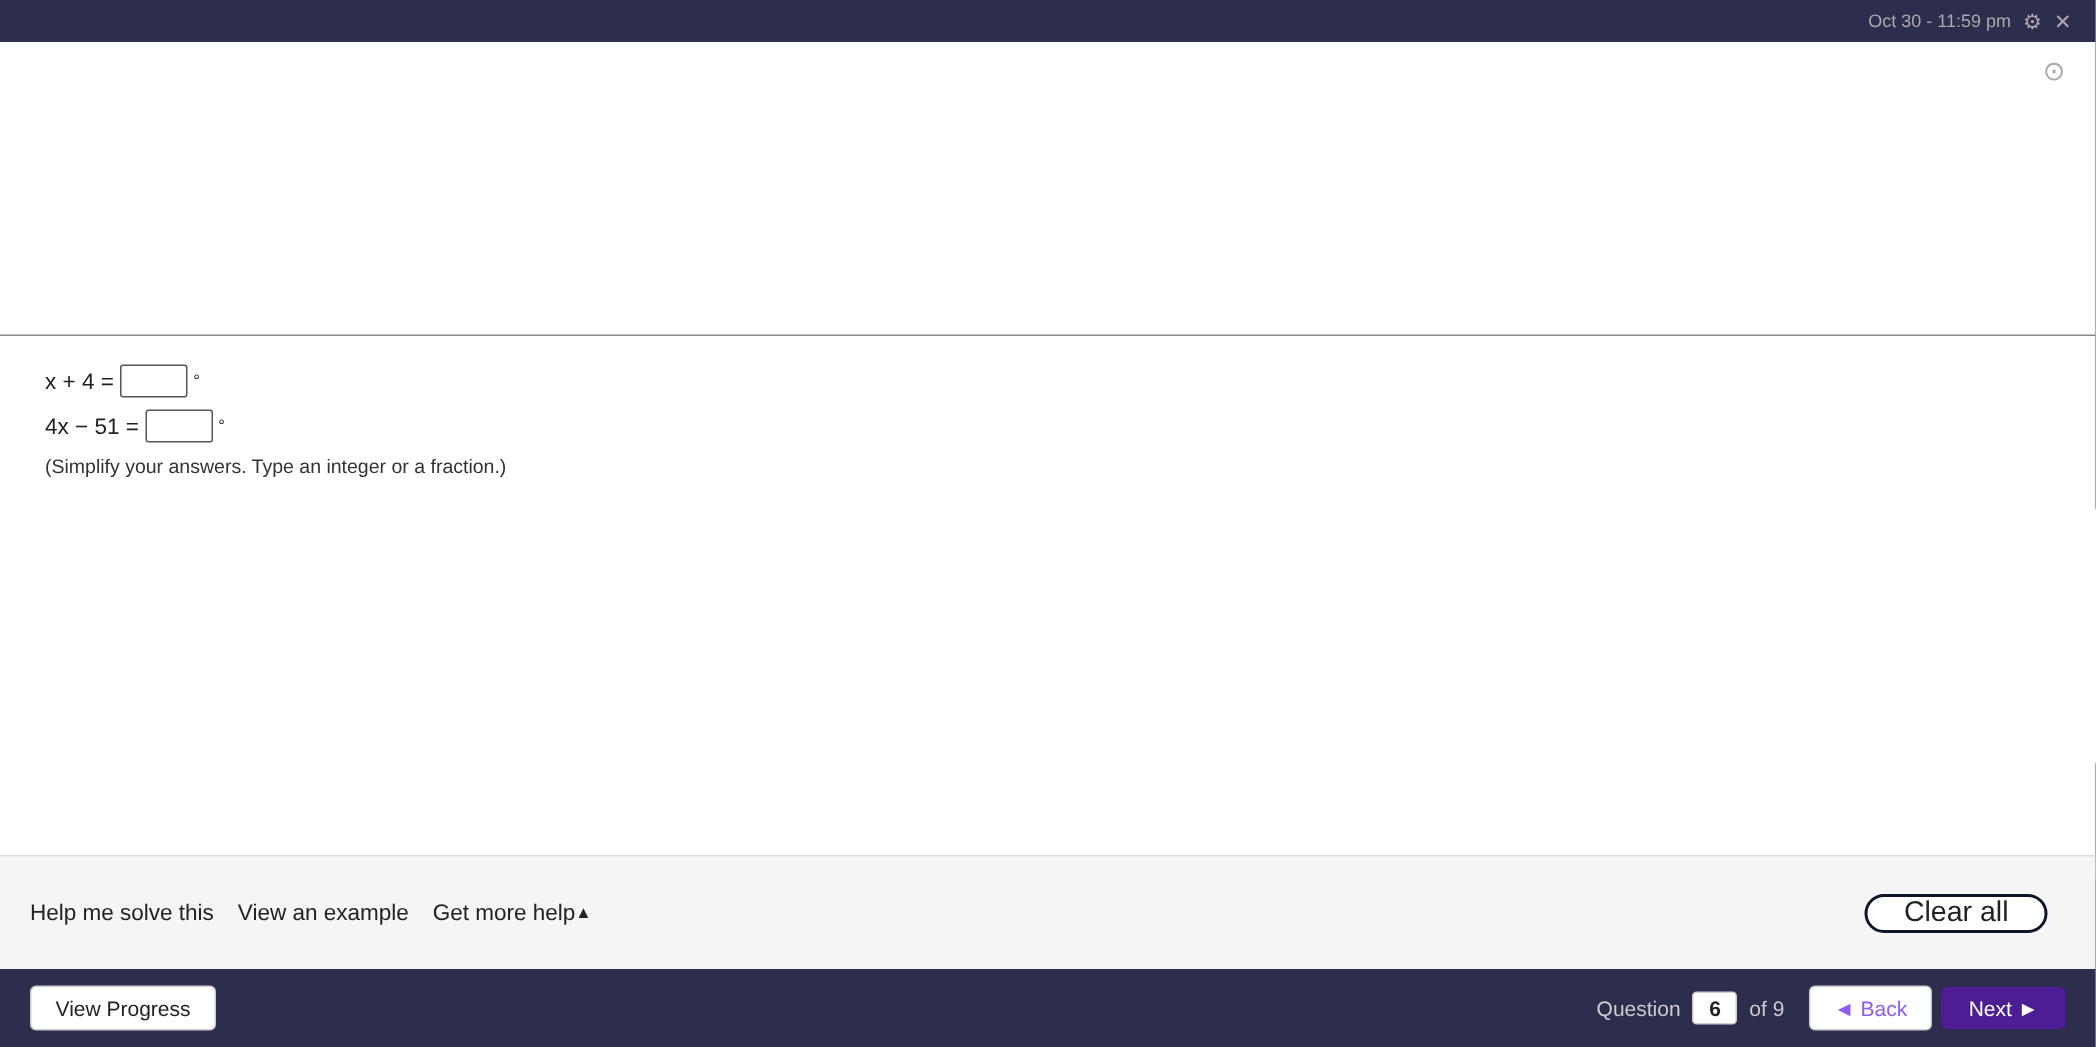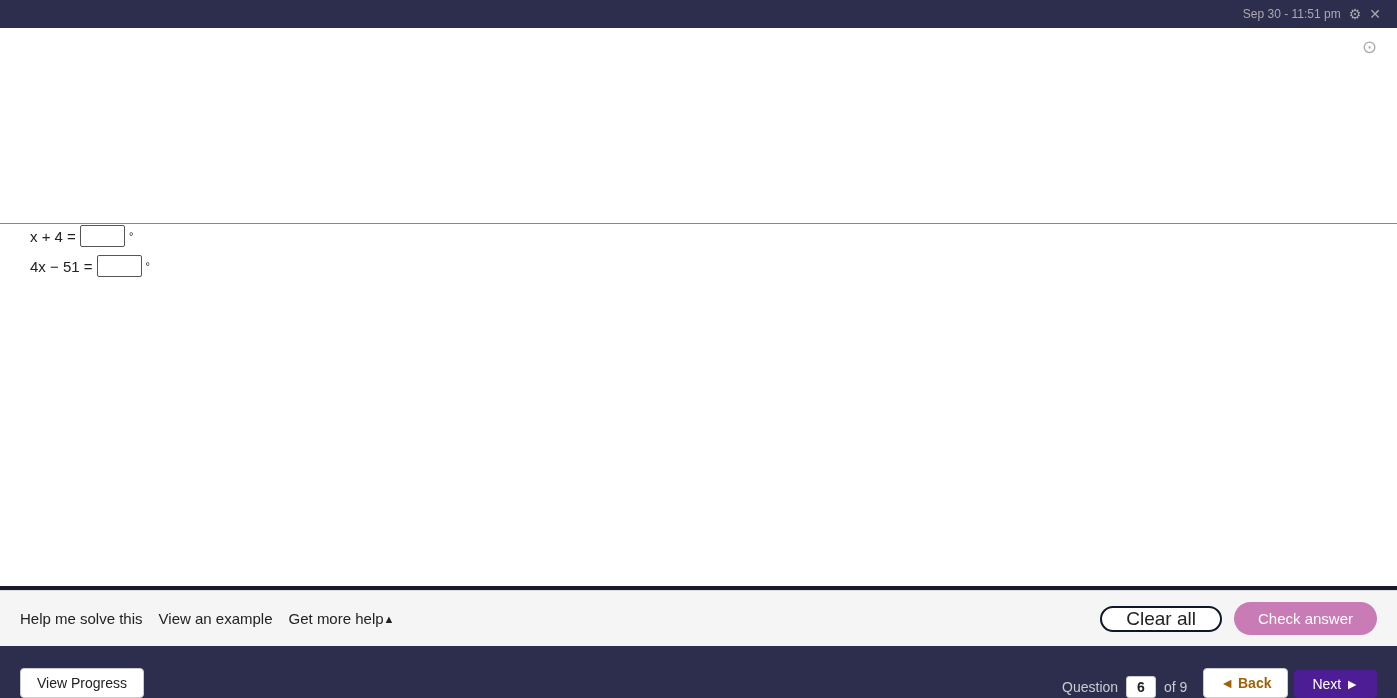--- a/index.html
+++ b/index.html
@@ -70,21 +70,21 @@
       top: 195px;
       left: 0;
       width: 100%;
       height: 1px;
       background: #888;
     }
 
     
     .answer-area {
       position: absolute;
-      top: 197px;
+      top: 215px;
       left: 30px;
     }
 
     .answer-row {
       display: flex;
       align-items: center;
       gap: 4px;
       margin-bottom: 8px;
       font-size: 15px;
       color: #222;
@@ -111,21 +111,21 @@
       color: #333;
       margin-top: 4px;
     }
 
     
     .bottom-toolbar {
       position: absolute;
       bottom: 52px;
       left: 0;
       width: 100%;
-      height: 56px;
+      height: 76px;
       background: #f5f5f5;
       border-top: 1px solid #ddd;
       display: flex;
       align-items: center;
       padding: 0 20px;
       gap: 0;
     }
 
     .toolbar-link {
       font-size: 15px;
@@ -166,21 +166,21 @@
 
     
     .footer-bar {
       position: absolute;
       bottom: 0;
       left: 0;
       width: 100%;
       height: 52px;
       background: #2d2d4e;
       display: flex;
-      align-items: flex-end;
+      align-items: center;
       padding: 0 20px;
     }
 
     .btn-view-progress {
       background: #fff;
       border: 1px solid #ccc;
       border-radius: 4px;
       padding: 6px 16px;
       font-size: 14px;
       cursor: pointer;
@@ -208,26 +208,25 @@
       font-weight: bold;
     }
 
     .btn-back {
       background: #fff;
       border: 1px solid #ccc;
       border-radius: 4px;
       padding: 6px 16px;
       font-size: 14px;
       cursor: pointer;
-      color: #a16207;
+      color: #8b5cf6;
       margin-right: 6px;
       display: flex;
       align-items: center;
       gap: 4px;
-      font-weight: bold;
     }
 
     .btn-next {
       background: #4c1d95;
       border: none;
       border-radius: 4px;
       padding: 6px 18px;
       font-size: 14px;
       cursor: pointer;
       color: #fff;
@@ -255,21 +254,21 @@
       padding-left: 0;
     }
     .caret-up {
       font-size: 11px;
     }
   </style>
 </head>
 <body>
 
 <div class="top-bar">
-  <span class="top-bar-text">Sep 30 - 11:51 pm</span>
+  <span class="top-bar-text">Oct 30 - 11:59 pm</span>
   <span class="top-bar-icon">⚙</span>
   <span class="top-bar-icon">✕</span>
 </div>
 
 <div class="main-content">
 
   <div class="camera-icon">⊙</div>
 
 
 
@@ -279,34 +278,34 @@
     <div class="answer-row">
       <span>x + 4 =</span>
       <input class="answer-input" type="text" style="">
       <span class="superscript">°</span>
     </div>
     <div class="answer-row">
       <span>4x − 51 =</span>
       <input class="answer-input" type="text" style="">
       <span class="superscript">°</span>
     </div>
+    <div class="hint-text">(Simplify your answers. Type an integer or a fraction.)</div>
   </div>
 
 </div>
 
 <div class="bottom-toolbar">
   <a class="toolbar-link">Help me solve this</a>
   <a class="toolbar-link">View an example</a>
   <div class="get-more-help">
     <span>Get more help</span>
     <span class="caret-up">▲</span>
   </div>
   <div class="toolbar-spacer"></div>
   <button class="btn-clear-all">Clear all</button>
-  <button class="btn-check-answer">Check answer</button>
 </div>
 
 <div class="footer-bar">
   <button class="btn-view-progress">View Progress</button>
   <div class="footer-spacer"></div>
   <div class="question-info">
     <span>Question</span>
     <span class="question-number-box">6</span>
     <span>of 9</span>
   </div>

